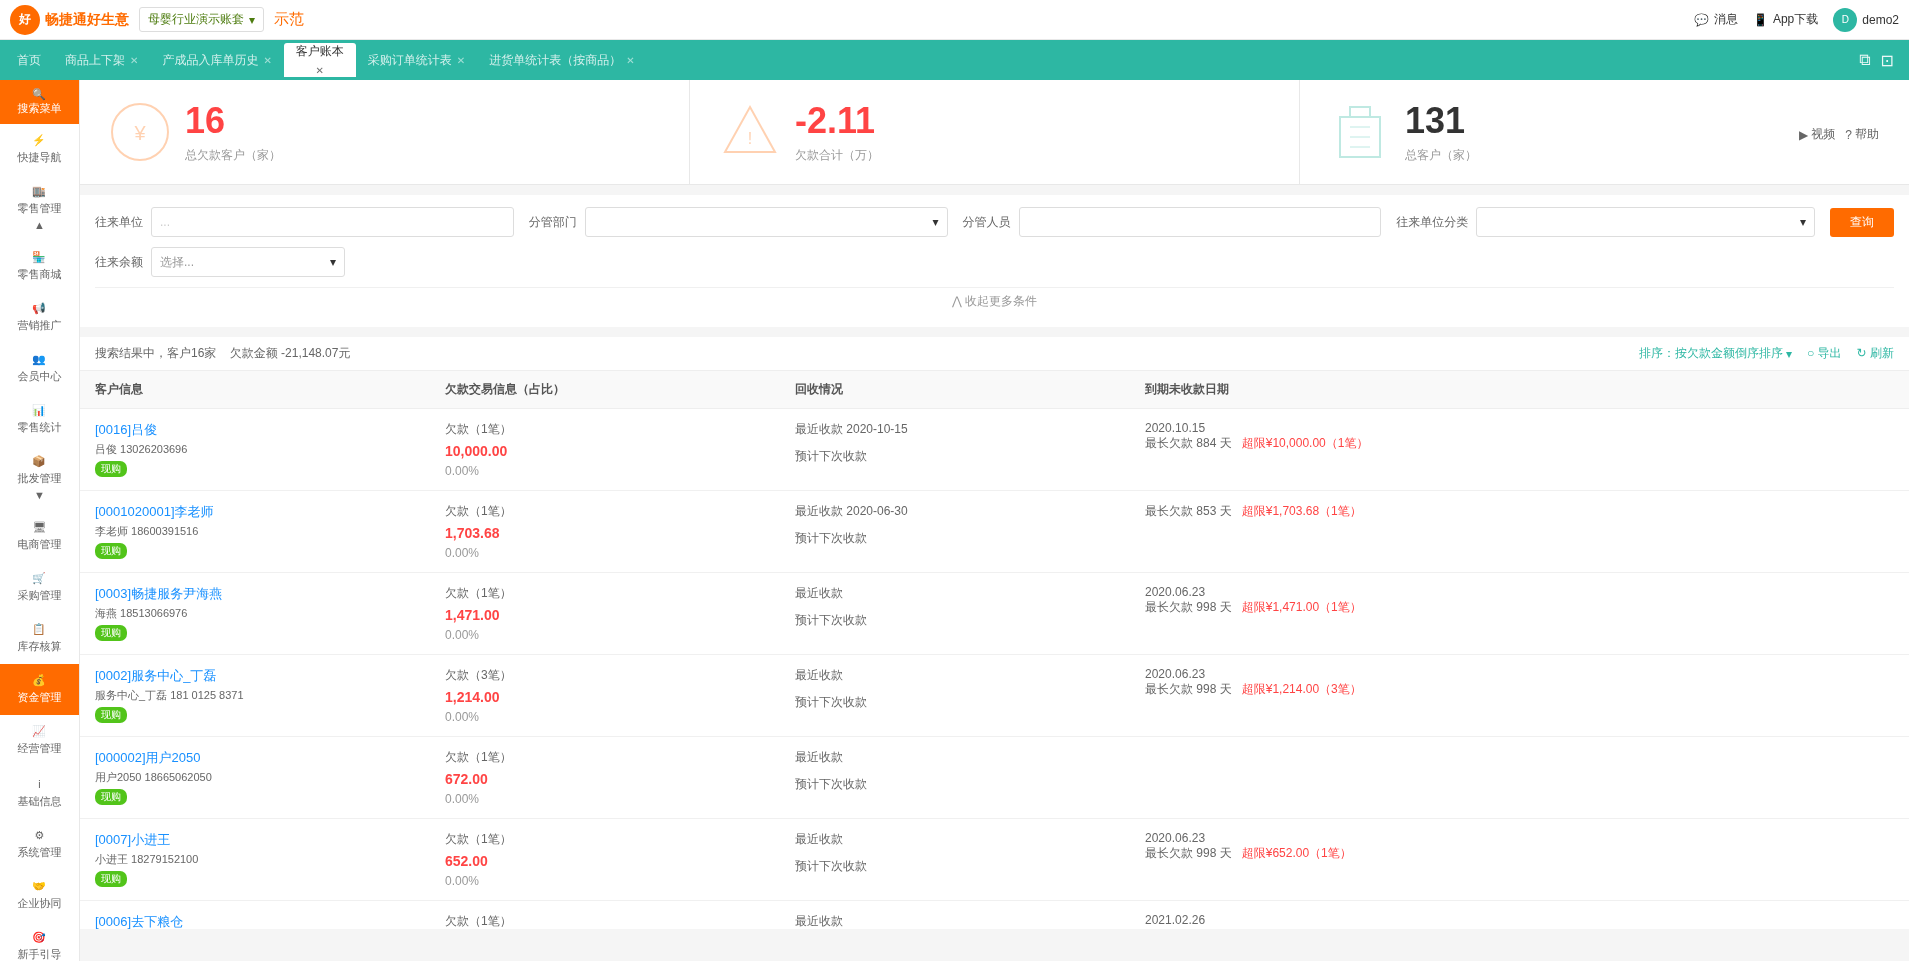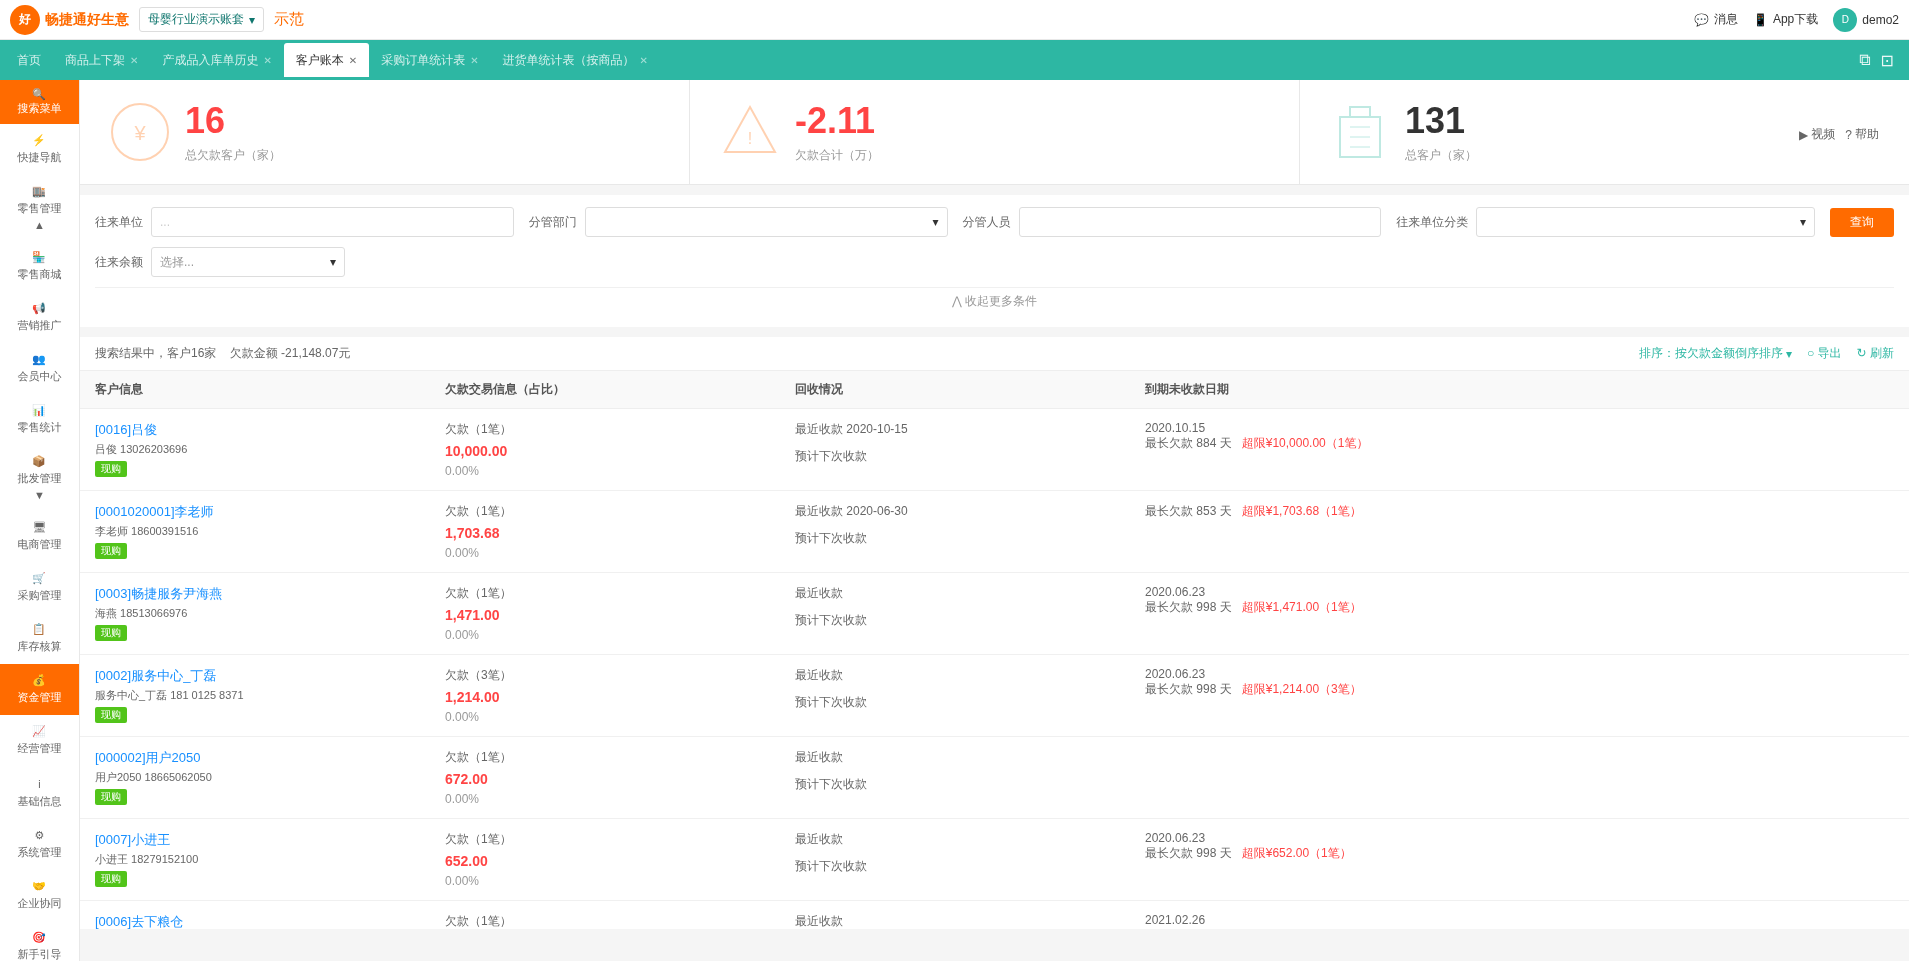--- a/index.html
+++ b/index.html
@@ -5,26 +5,26 @@
     * { box-sizing: border-box; margin: 0; padding: 0; }
     body { font-family: 'Microsoft YaHei', Arial, sans-serif; font-size: 12px; background: #f5f5f5; color: #333; overflow: hidden; }
 
     
     .app-container { display: flex; flex-direction: column; height: 961px; width: 1909px; }
     .top-bar { display: flex; align-items: center; height: 40px; background: #fff; border-bottom: 1px solid #e8e8e8; padding: 0 10px; justify-content: space-between; }
     .top-bar-left { display: flex; align-items: center; gap: 10px; }
     .top-bar-right { display: flex; align-items: center; gap: 15px; }
     .brand { display: flex; align-items: center; gap: 5px; color: #ff6b00; font-weight: bold; font-size: 14px; }
     .brand-logo { width: 30px; height: 30px; background: #ff6b00; border-radius: 50%; display: flex; align-items: center; justify-content: center; color: white; font-size: 12px; }
-    .store-selector { font-size: 12px; color: #0f766e; border: 1px solid #ddd; padding: 3px 8px; border-radius: 3px; cursor: pointer; display: flex; align-items: center; gap: 5px; }
+    .store-selector { font-size: 12px; color: #4d7c0f; border: 1px solid #ddd; padding: 3px 8px; border-radius: 3px; cursor: pointer; display: flex; align-items: center; gap: 5px; }
 
     
     .tab-bar { display: flex; align-items: center; background: #2db7a3; height: 40px; padding: 0 5px; flex-shrink: 0; }
     .tab { display: flex; align-items: center; padding: 0 12px; height: 30px; cursor: pointer; color: rgba(255,255,255,0.8); border-radius: 3px; gap: 5px; font-size: 12px; white-space: nowrap; }
-    .tab.active { background: #fff; color: #333; border-radius: 3px 3px 0 0; height: 34px; }
+    .tab.active { background: #fff; color: #333; border-radius: 3px 3px 0 0; height: 34px; flex-direction: column; }
     .tab-close { font-size: 10px; opacity: 0.7; cursor: pointer; }
     .tab-spacer { flex: 1; }
     .tab-actions { display: flex; gap: 10px; color: rgba(255,255,255,0.9); padding: 0 10px; }
 
     
     .main-layout { display: flex; flex: 1; overflow: hidden; }
 
     
     .sidebar { width: 80px; background: #fff; border-right: 1px solid #e8e8e8; display: flex; flex-direction: column; flex-shrink: 0; overflow-y: auto; }
     .sidebar-search { padding: 8px 5px; background: #ff6b00; color: white; text-align: center; font-size: 11px; cursor: pointer; }
@@ -62,21 +62,21 @@
     .sort-btn { color: #2db7a3; cursor: pointer; display: flex; align-items: center; gap: 3px; }
     .export-btn { color: #2db7a3; cursor: pointer; }
     .refresh-btn { color: #2db7a3; cursor: pointer; }
 
     
     .table-container { background: #fff; }
     .table-header { display: grid; grid-template-columns: 350px 350px 350px 1fr; padding: 10px 15px; background: #f9f9f9; border-bottom: 1px solid #eee; font-weight: bold; color: #555; font-size: 12px; }
     .table-row { display: grid; grid-template-columns: 350px 350px 350px 1fr; padding: 12px 15px; border-bottom: 1px solid #f0f0f0; align-items: start; }
     .customer-name { color: #1890ff; cursor: pointer; font-size: 13px; margin-bottom: 3px; }
     .customer-sub { color: #666; font-size: 11px; margin-bottom: 4px; }
-    .tag { display: inline-block; background: #52c41a; color: white; padding: 1px 6px; border-radius: 2px; font-size: 10px; }
+    .tag { display: inline-block; background: #52c41a; color: white; padding: 1px 6px; border-radius: 7px; font-size: 10px; }
     .debt-amount { color: #ff4444; font-size: 14px; font-weight: bold; margin-top: 5px; }
     .debt-count { color: #666; font-size: 12px; }
     .debt-ratio { color: #999; font-size: 12px; margin-top: 5px; }
     .recovery-info { font-size: 12px; color: #666; }
     .recovery-date { margin-top: 10px; }
     .overdue-info { font-size: 12px; color: #666; }
     .overdue-amount { color: #ff4444; cursor: pointer; }
   </style>
 </head>
 <body>

